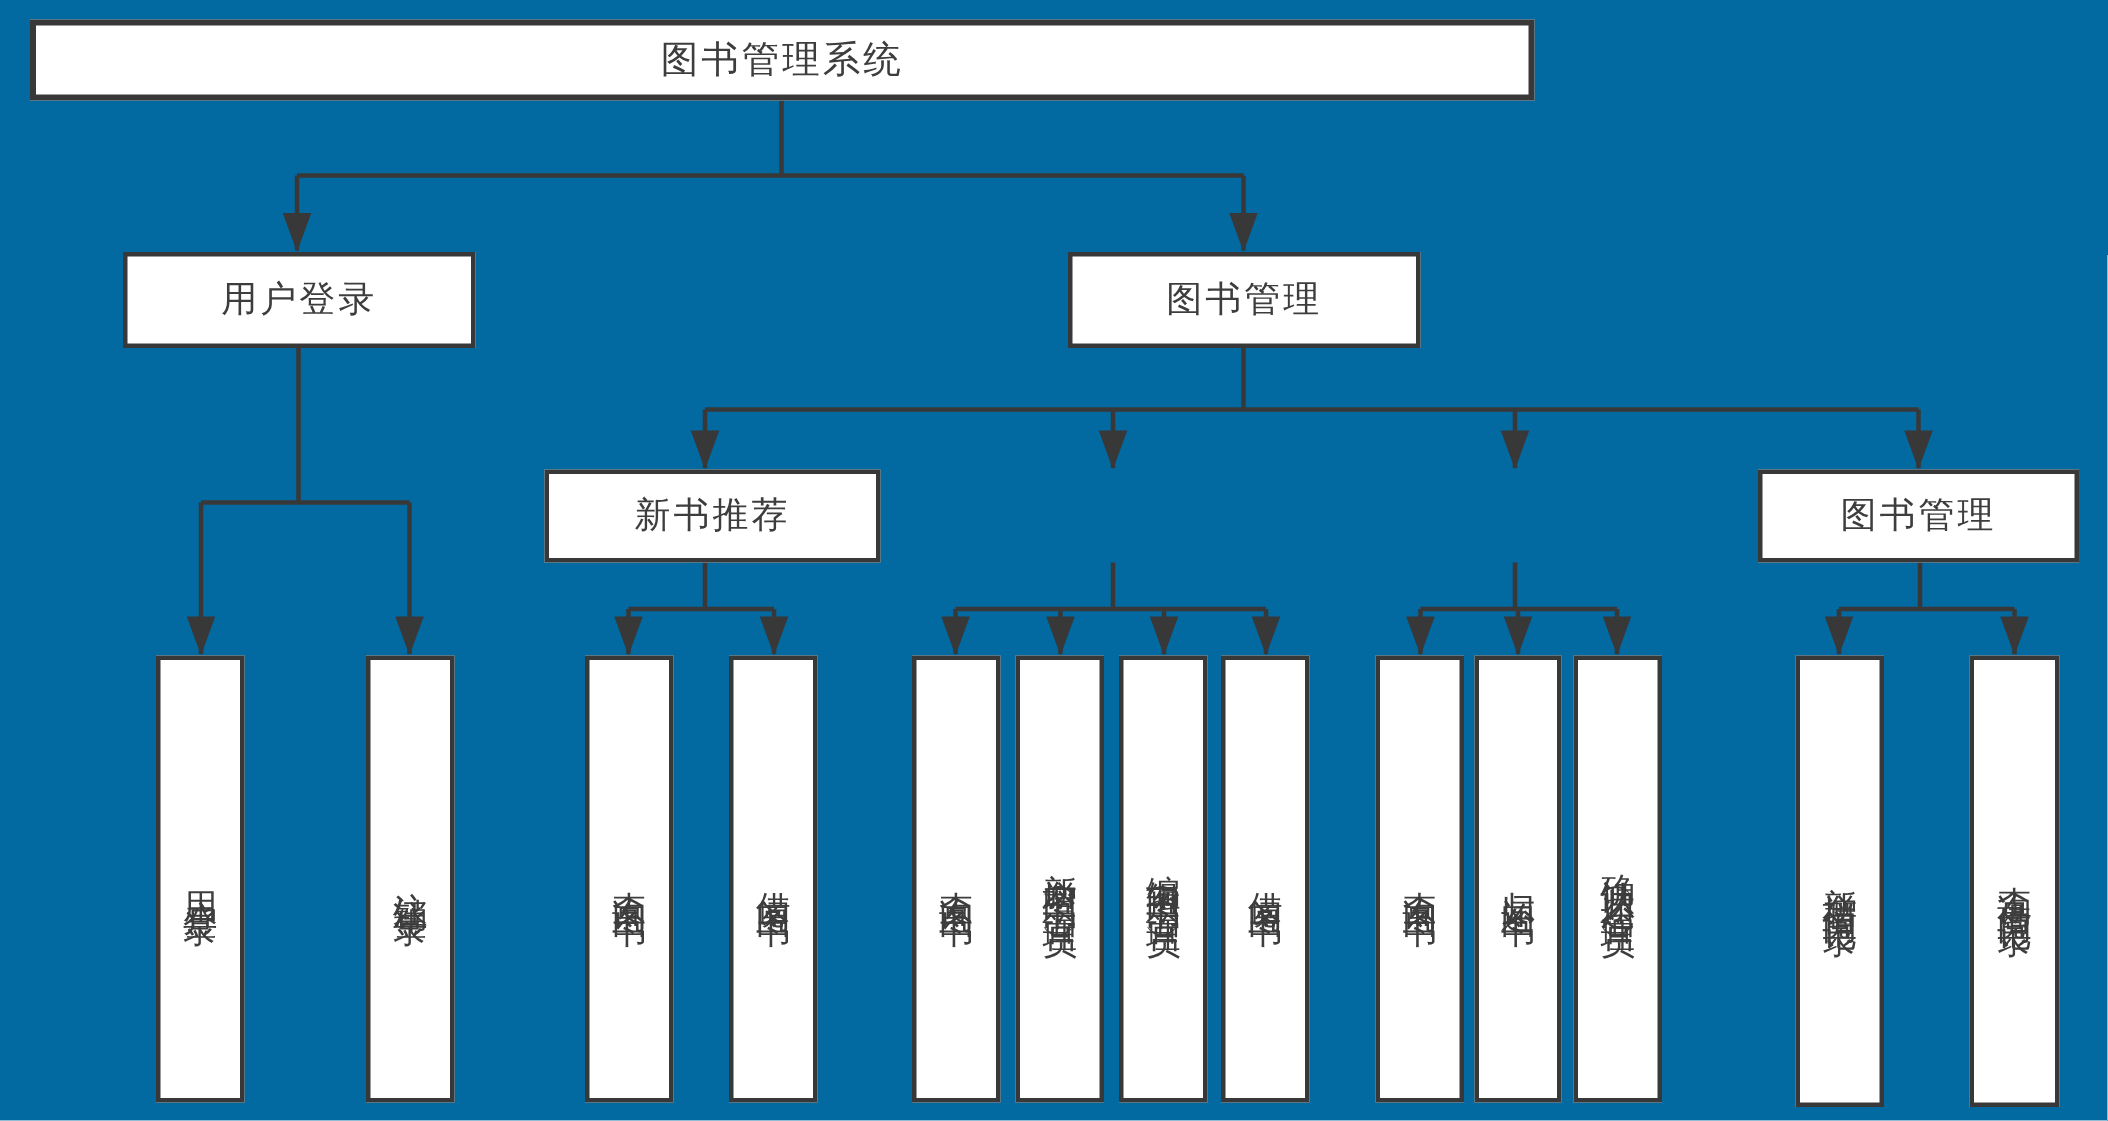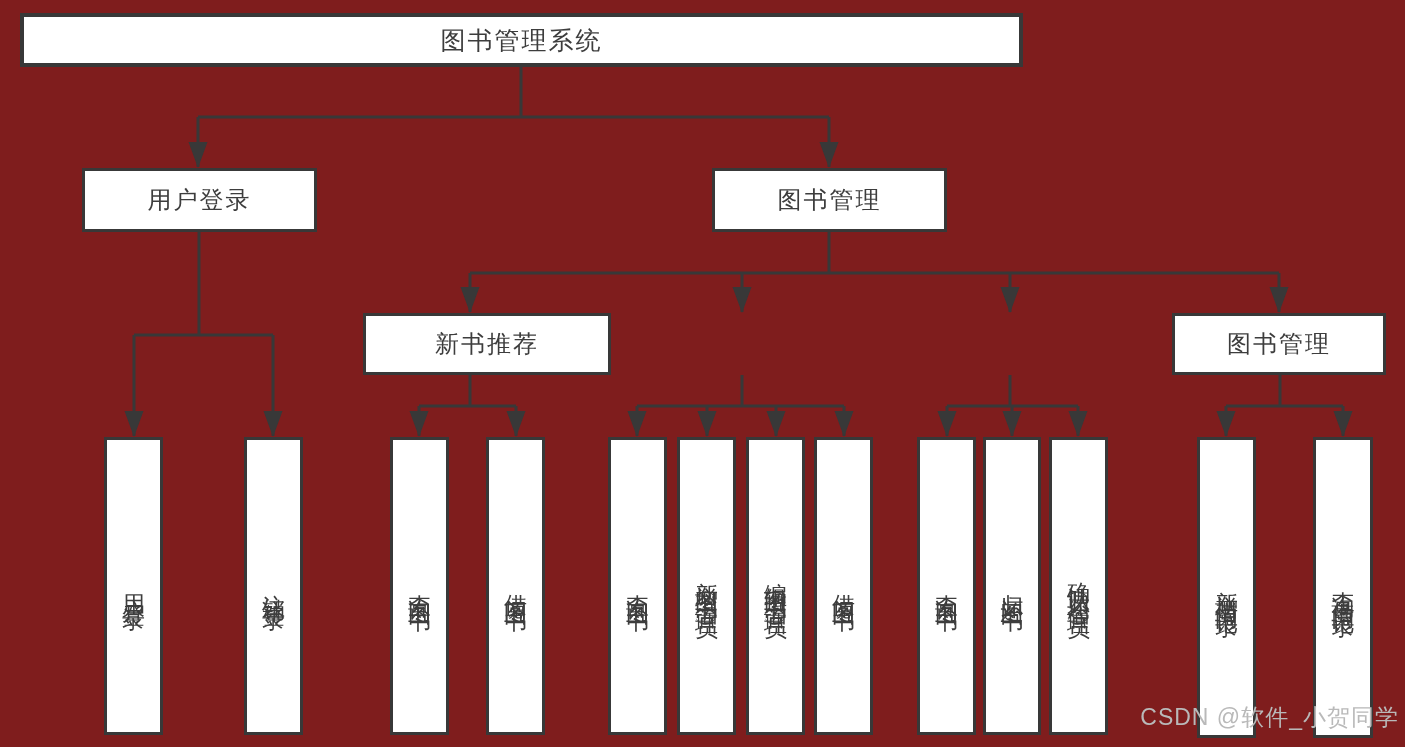--- a/index.html
+++ b/index.html
@@ -5,21 +5,21 @@
   html, body {
     margin: 0;
     padding: 0;
     background: #ffffff;
     font-family: "Liberation Sans", sans-serif;
   }
   .stage {
     position: relative;
     width: 1405px;
     height: 747px;
-    background: #7f1d1d;
+    background: #0369a1;
     overflow: hidden;
   }
   .wires {
     position: absolute;
     left: 0;
     top: 0;
     width: 1405px;
     height: 747px;
     pointer-events: none;
   }
@@ -85,36 +85,35 @@
              M937.5 411L956.5 411L947 437Z M1002.5 411L1021.5 411L1012 437Z
              M1068.5 411L1087.5 411L1078 437Z
              M1216.5 411L1235.5 411L1226 437Z M1333.5 411L1352.5 411L1343 437Z" fill="#383838" stroke="none"></path>
   </svg>
 
   <div class="box root" style="left:20px;top:13px;width:1003px;height:54px">图书管理系统</div>
 
   <div class="box branch" style="left:82px;top:168px;width:235px;height:64px">用户登录</div>
   <div class="box branch" style="left:712px;top:168px;width:235px;height:64px">图书管理</div>
 
-  <div class="box branch" style="left:363px;top:313px;width:248px;height:62px">新书推荐</div>
+  <div class="box branch" style="left:363px;top:313px;width:224px;height:62px">新书推荐</div>
   <div class="box branch" style="left:1172px;top:313px;width:214px;height:62px">图书管理</div>
 
   <div class="box leaf" style="left:104px;top:437px;width:59px;height:298px">用户登录</div>
   <div class="box leaf" style="left:244px;top:437px;width:59px;height:298px">注销登录</div>
 
   <div class="box leaf" style="left:390px;top:437px;width:59px;height:298px">查询图书</div>
   <div class="box leaf" style="left:486px;top:437px;width:59px;height:298px">借阅图书</div>
 
   <div class="box leaf" style="left:608px;top:437px;width:59px;height:298px">查询图书</div>
   <div class="box leaf" style="left:677px;top:437px;width:59px;height:298px">新增图书（管理员）</div>
   <div class="box leaf" style="left:746px;top:437px;width:59px;height:298px">编辑图书（管理员）</div>
   <div class="box leaf" style="left:814px;top:437px;width:59px;height:298px">借阅图书</div>
 
   <div class="box leaf" style="left:917px;top:437px;width:59px;height:298px">查询图书</div>
   <div class="box leaf" style="left:983px;top:437px;width:58px;height:298px">归还图书</div>
   <div class="box leaf" style="left:1049px;top:437px;width:59px;height:298px">确认归还（管理员）</div>
 
   <div class="box leaf" style="left:1197px;top:437px;width:59px;height:301px">新增借阅记录</div>
   <div class="box leaf" style="left:1313px;top:437px;width:60px;height:301px">查询借阅记录</div>
 
-  <div class="watermark">CSDN @软件_小贺同学</div>
 
 </div>
 
 </body></html>

